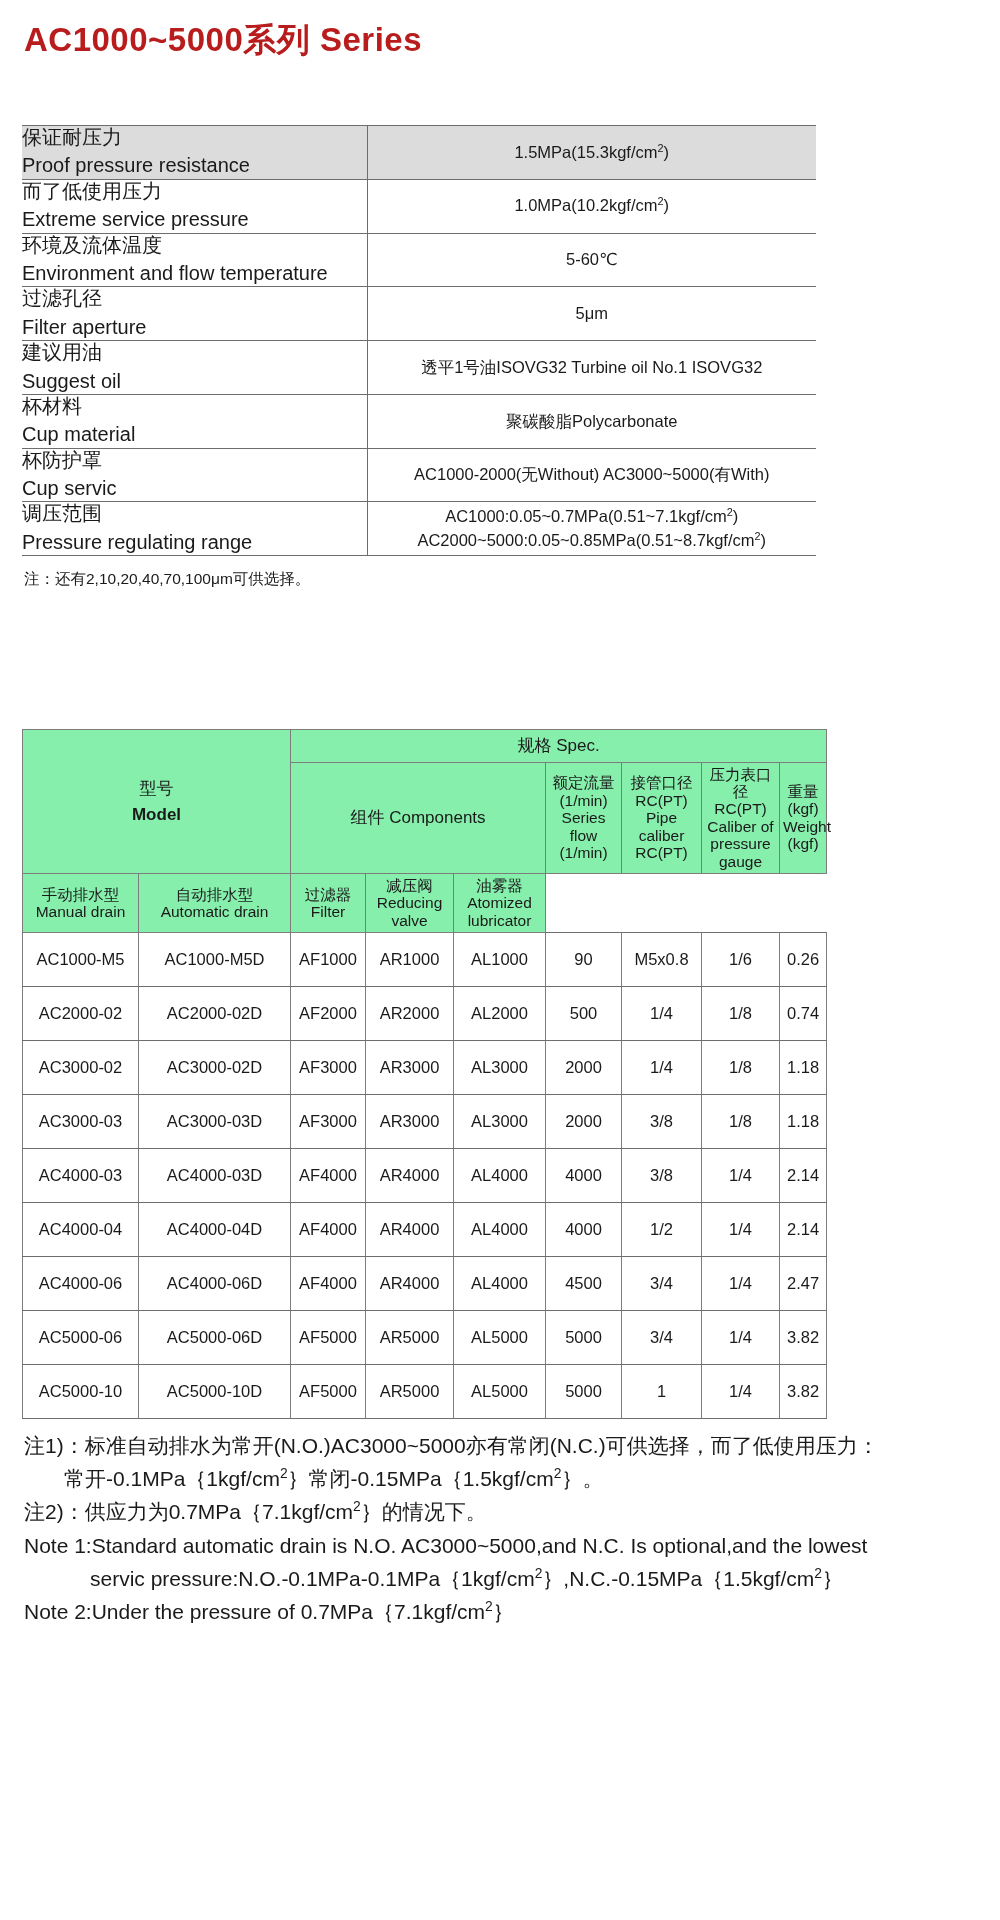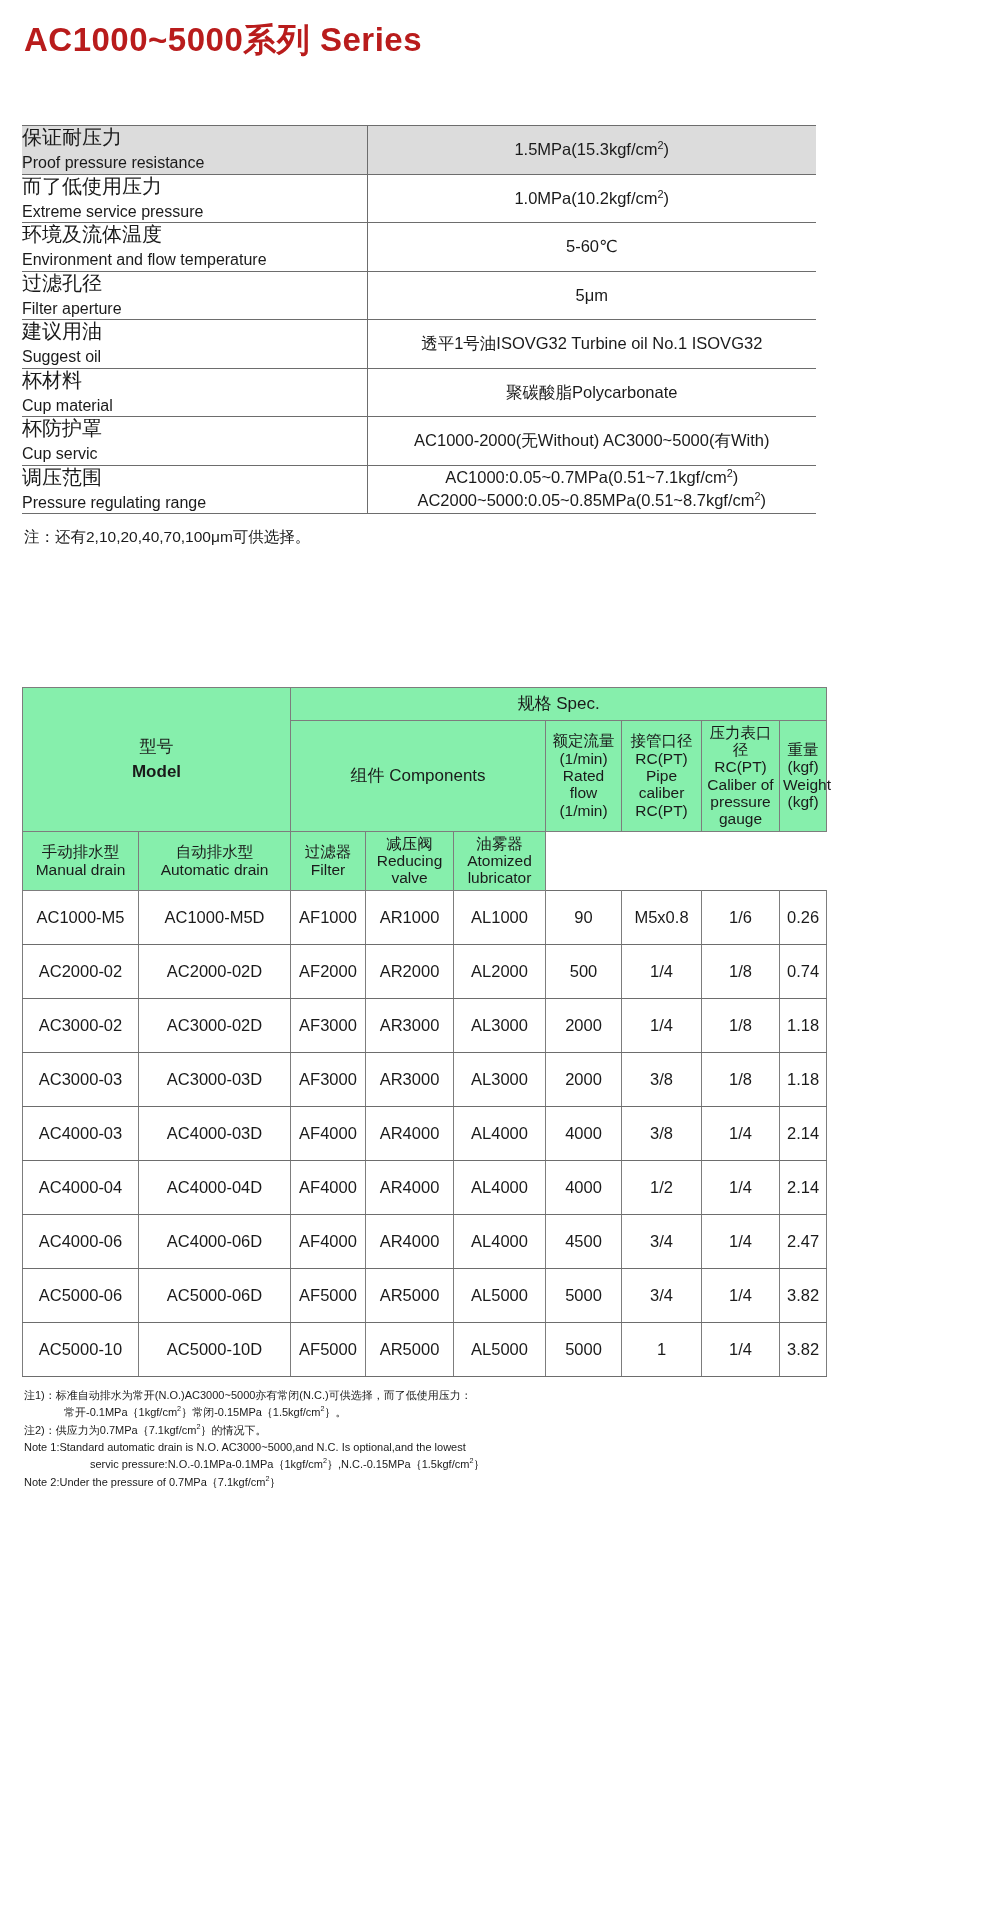--- a/index.html
+++ b/index.html
@@ -40,21 +40,21 @@
   }
   table.spec tr.shaded td { background: #dcdcdc; }
   .lbl {
     width: 345px;
     border-right: 1.5px solid #6d6d6d;
     padding: 6px 0 7px 28px;
     line-height: 1.32;
     font-size: 16.5px;
   }
   .lbl .cn { display: block; font-size: 20px; font-family: Liberation Mono, monospace; }
-  .lbl .en { display: block; font-size: 16px; }
+  .lbl .en { display: block; font-size: 20px; }
   .val {
     text-align: center;
     font-size: 16.5px;
     line-height: 1.42;
     padding: 6px 10px 7px 10px;
   }
   sup { font-size: 0.66em; vertical-align: super; line-height: 0; }
 
   
   .note1 {
@@ -102,21 +102,21 @@
   col.c-red   { width: 88px;  }
   col.c-lub   { width: 92px;  }
   col.c-flow  { width: 76px;  }
   col.c-pipe  { width: 80px;  }
   col.c-gauge { width: 78px;  }
   col.c-wt    { width: 47px;  }
 
   
   .note2 {
     margin: 10px 0 0 6px;
-    font-size: 11px;
+    font-size: 21px;
     line-height: 1.58;
   }
   .note2 div { white-space: nowrap; }
   .indent1 { padding-left: 40px; }
   .indent2 { padding-left: 66px; }
   .brk { font-family: Liberation Sans, sans-serif; }
 </style>
 </head>
 <body>
 
@@ -222,21 +222,21 @@
             <span class="cn">型号</span>
             <span class="en">Model</span>
           </th>
           <th class="big" colspan="7">规格 Spec.</th>
         </tr>
         <tr>
           <th class="big" colspan="3" rowspan="2">组件 Components</th>
           <th rowspan="2">
             <span>额定流量</span>
             <span>(1/min)</span>
-            <span>Rated flow</span>
+            <span>Series flow</span>
             <span>(1/min)</span>
           </th>
           <th rowspan="2">
             <span>接管口径</span>
             <span>RC(PT)</span>
             <span>Pipe caliber</span>
             <span>RC(PT)</span>
           </th>
           <th rowspan="2">
             <span>压力表口径</span>

